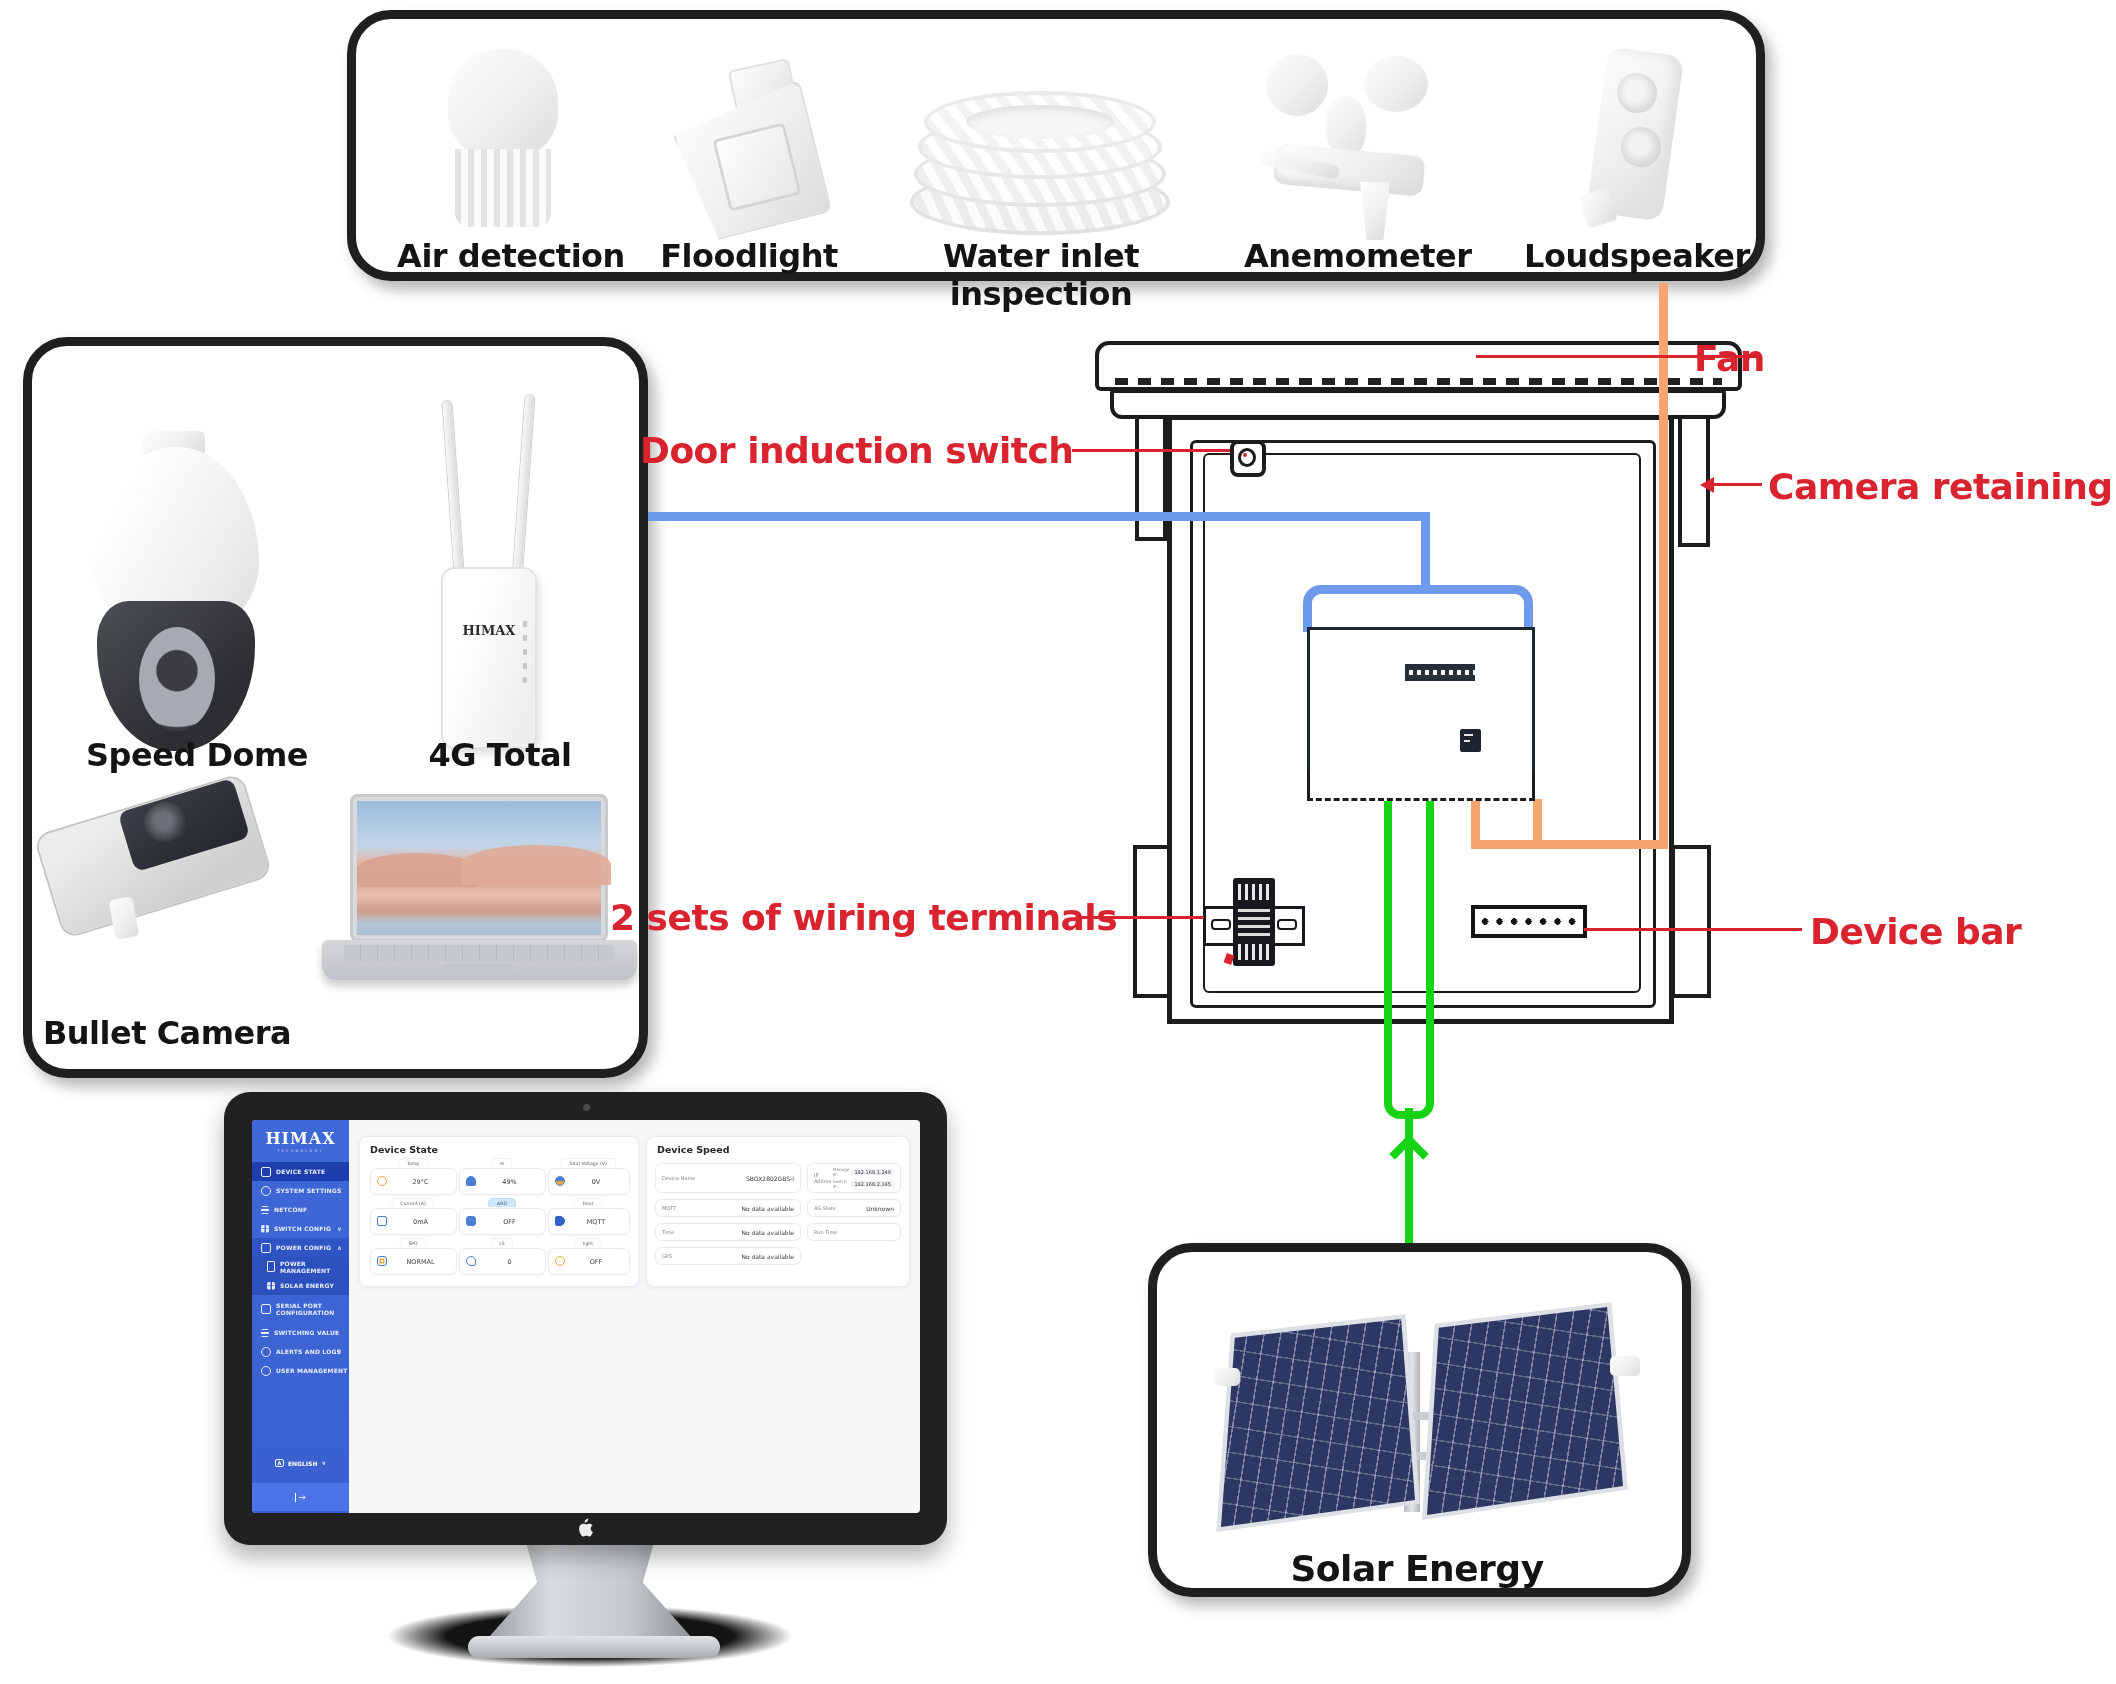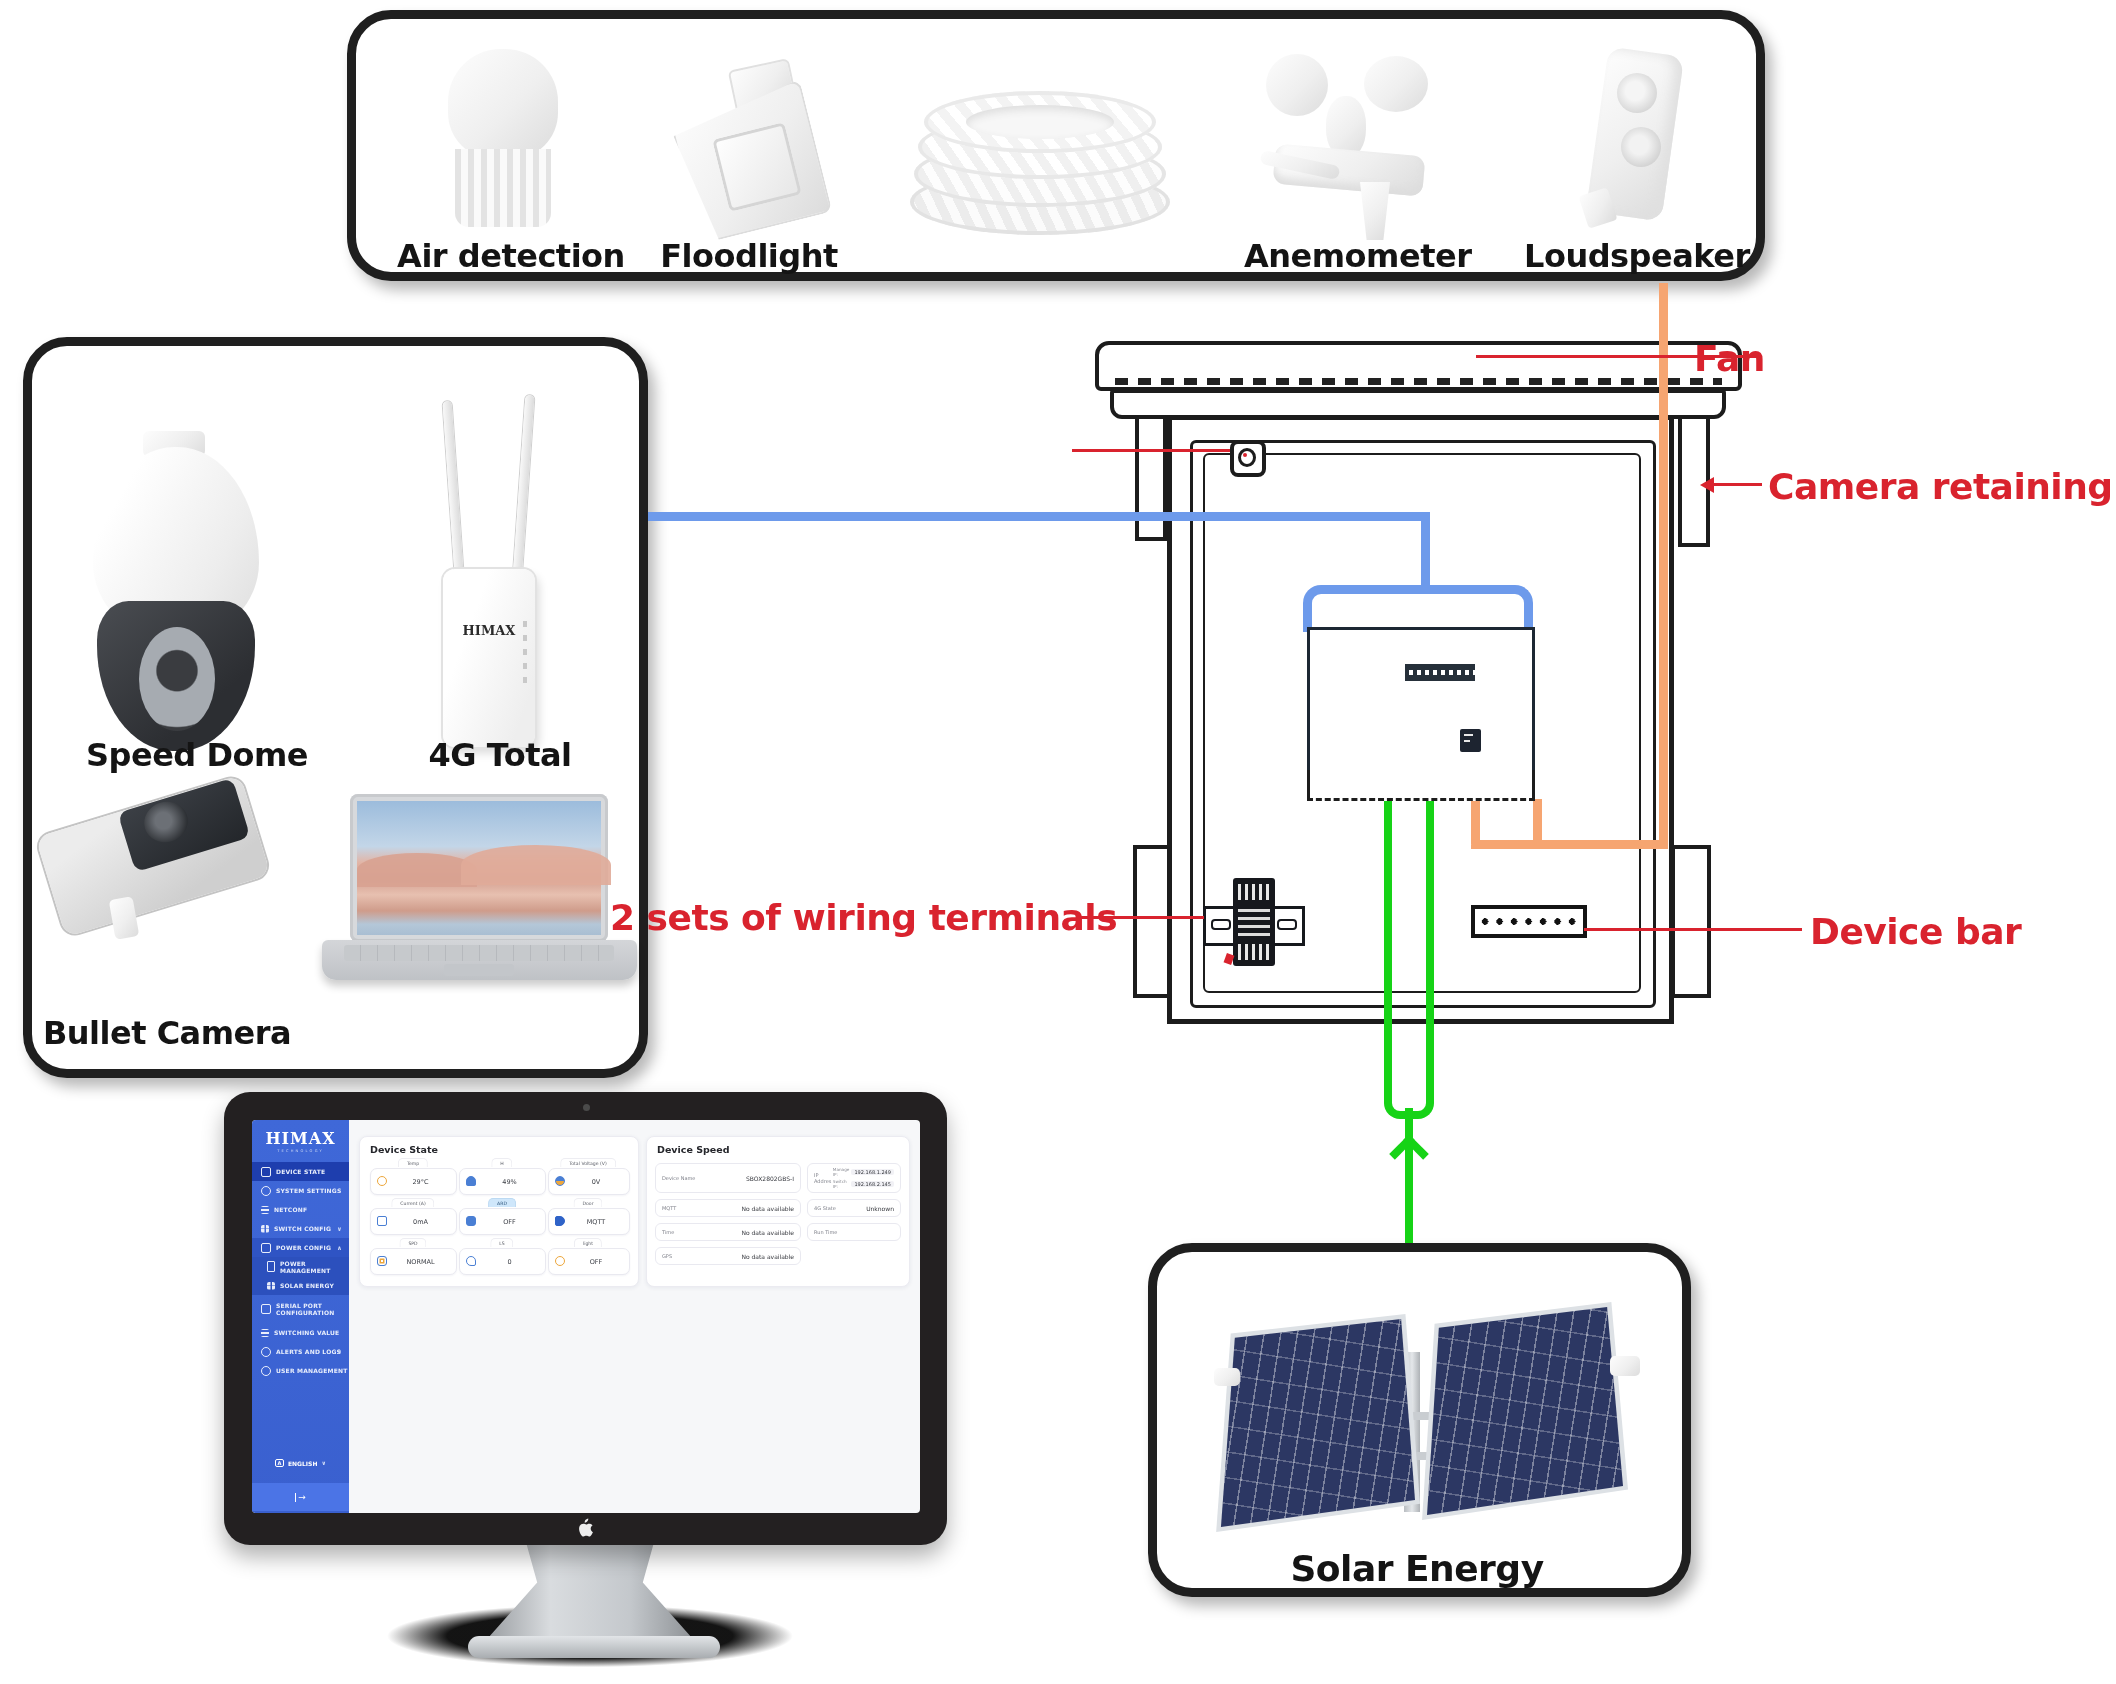--- a/index.html
+++ b/index.html
@@ -97,20 +97,21 @@
 
     <div class="art" style="left:1213px;top:32px;width:140px;height:182px;">
       <div class="abs shade" style="left:28px;top:0;width:76px;height:166px;border-radius:16px;transform:rotate(8deg);box-shadow:inset -8px 0 12px #e0e0e0;"></div>
       <div class="abs" style="left:48px;top:22px;width:40px;height:40px;border-radius:50%;background:radial-gradient(circle at 45% 45%,#f5f5f5 30%,#d8d8d8 70%);"></div>
       <div class="abs" style="left:52px;top:76px;width:40px;height:40px;border-radius:50%;background:radial-gradient(circle at 45% 45%,#f2f2f2 30%,#d4d4d4 70%);"></div>
       <div class="abs shade" style="left:14px;top:140px;width:30px;height:34px;transform:rotate(-18deg);border-radius:4px;"></div>
     </div>
 
     <div class="dlabel" style="left:30px;top:218px;width:250px;">Air detection</div>
     <div class="dlabel" style="left:288px;top:218px;width:210px;">Floodlight</div>
+    <div class="dlabel" style="left:520px;top:218px;width:330px;">Water inlet inspection</div>
     <div class="dlabel" style="left:888px;top:218px;width:220px;">Anemometer</div>
     <div class="dlabel" style="left:1168px;top:218px;width:220px;">Loudspeaker</div>
   </div>
 
   <div class="obox" style="left:23px;top:337px;width:607px;height:723px;">
 
     <div class="art" style="left:55px;top:85px;width:180px;height:330px;">
       <div class="abs shade" style="left:56px;top:0;width:62px;height:26px;border-radius:6px;"></div>
       <div class="abs" style="left:6px;top:16px;width:166px;height:190px;border-radius:50% 50% 46% 46% / 62% 62% 40% 40%;background:linear-gradient(120deg,#ffffff 20%,#ededed 70%,#dedede);"></div>
       <div class="abs" style="left:10px;top:170px;width:158px;height:150px;border-radius:20% 20% 48% 48%/26% 26% 70% 70%;background:linear-gradient(140deg,#4a4d52,#2c2e32 70%);"></div>
@@ -211,20 +212,21 @@
 
   <div class="wire w-green" style="left:1384px;top:799px;width:8px;height:300px;z-index:4;"></div>
   <div class="wire w-green" style="left:1426px;top:799px;width:8px;height:300px;z-index:4;"></div>
   <div class="wire" style="left:1384px;top:1085px;width:34px;height:26px;border:8px solid #16d316;border-top:none;border-radius:0 0 16px 16px;background:transparent;z-index:4;"></div>
   <div class="wire w-green" style="left:1405px;top:1108px;width:8px;height:135px;"></div>
   <div class="wire" style="left:1395px;top:1140px;width:20px;height:20px;border-left:8px solid #16d316;border-top:8px solid #16d316;transform:rotate(45deg);background:transparent;"></div>
 
   <div class="rline" style="left:1476px;top:355px;width:280px;z-index:8;"></div>
   <div class="rlabel" style="left:1694px;top:338px;z-index:8;">Fan</div>
 
+  <div class="rlabel" style="left:640px;top:430px;width:424px;text-align:right;z-index:8;">Door induction switch</div>
   <div class="rline" style="left:1072px;top:449px;width:158px;z-index:8;"></div>
 
   <div class="abs" style="left:1700px;top:477px;width:0;height:0;border-top:8px solid transparent;border-bottom:8px solid transparent;border-right:14px solid #d9232e;z-index:8;"></div>
   <div class="rline" style="left:1712px;top:483px;width:50px;z-index:8;"></div>
   <div class="rlabel" style="left:1768px;top:466px;z-index:8;">Camera retaining cover</div>
 
   <div class="rlabel" style="left:610px;top:897px;width:455px;text-align:right;z-index:8;">2 sets of wiring terminals</div>
   <div class="rline" style="left:1076px;top:916px;width:128px;z-index:8;"></div>
 
   <div class="rline" style="left:1584px;top:928px;width:218px;z-index:8;"></div>

